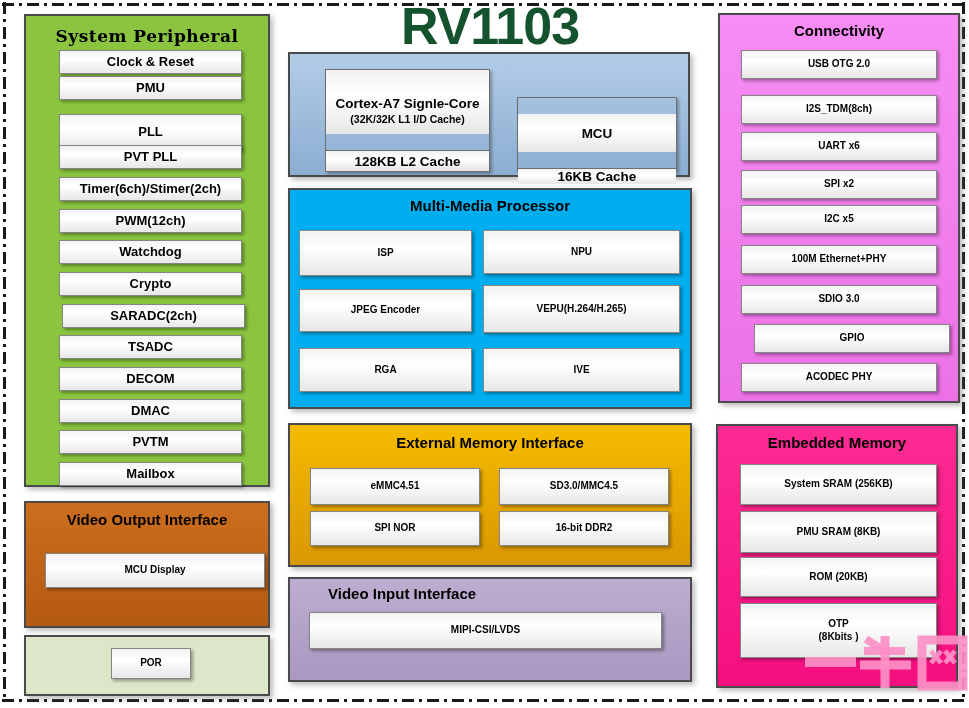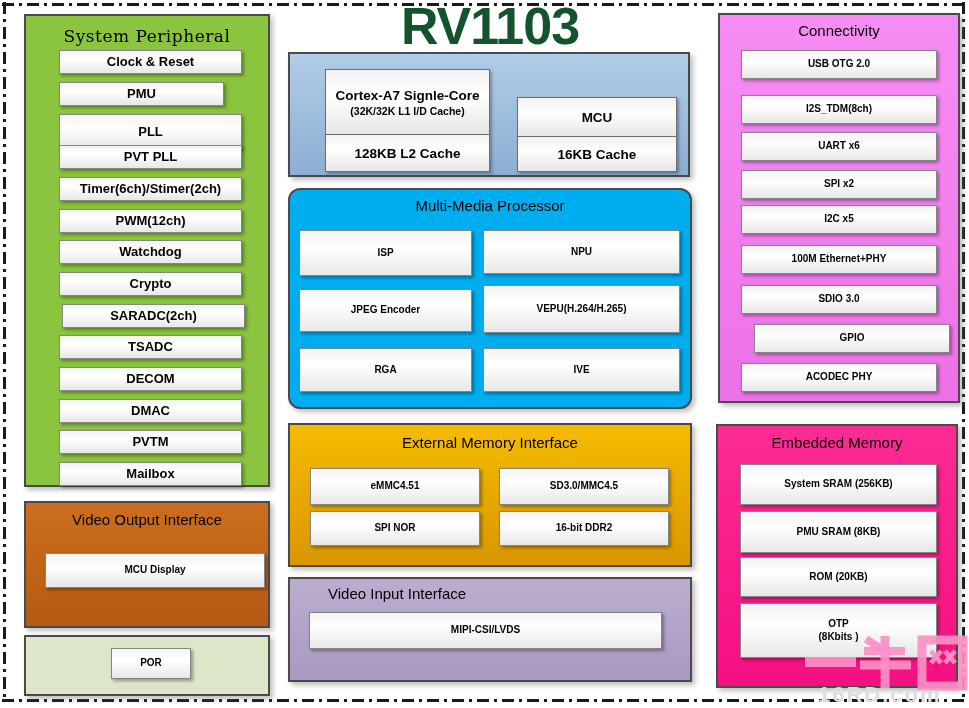--- a/index.html
+++ b/index.html
@@ -12,47 +12,47 @@
     background:repeating-linear-gradient(to right,#1a1a1a 0 12px,transparent 12px 17px,#1a1a1a 17px 20px,transparent 20px 25px);}
   .dash-v{position:absolute;width:3px;top:2px;bottom:6px;
     background:repeating-linear-gradient(to bottom,#1a1a1a 0 12px,transparent 12px 17px,#1a1a1a 17px 20px,transparent 20px 25px);}
   .chip-title{
     position:absolute;left:288px;width:404px;top:0px;text-align:center;
     font-size:52px;font-weight:bold;color:#14532d;letter-spacing:-1px;line-height:52px;
   }
   .panel{position:absolute;border:2px solid #4a4a4a;box-sizing:border-box;
     box-shadow:3px 3px 5px rgba(110,110,110,0.45);}
   .panel-title{position:absolute;left:0;right:0;text-align:center;
-    font-weight:normal;font-size:15px;color:#000;}
+    font-weight:bold;font-size:15px;color:#000;}
   .panel-title.serif{font-family:"DejaVu Serif",serif;font-size:17px;letter-spacing:0.5px;}
   .panel-title.left{text-align:left;}
   .btn{
     position:absolute;box-sizing:border-box;
     background:linear-gradient(180deg,#f3f3f3 0%,#ffffff 38%,#e7e7e7 100%);
     border:1px solid #858585;box-shadow:2px 2px 3px rgba(0,0,0,0.35);
     display:flex;align-items:center;justify-content:center;text-align:center;
     font-weight:bold;font-size:13px;color:#000;white-space:pre-line;line-height:1.25;
   }
   .btn.f135{font-size:10px;}
   .stack{position:absolute;box-sizing:border-box;border:1px solid #6e6e6e;
     box-shadow:2px 2px 3px rgba(0,0,0,0.3);display:flex;flex-direction:column;}
   .stack .cell{
     background:linear-gradient(180deg,#f1f1f1 0%,#ffffff 40%,#e6e6e6 100%);
     display:flex;flex-direction:column;align-items:center;justify-content:center;
     text-align:center;font-weight:bold;color:#000;box-sizing:border-box;
   }
   .stack .cell + .cell{border-top:1px solid #6e6e6e;}
-  .core-name{font-size:13.5px;}
+  .core-name{font-size:13.5px;margin-top:16px;}
   .core-sub{font-size:10.5px;margin-top:2px;}
   
   .p-sys{background:#8BC53F;}
   .p-voi{background:linear-gradient(180deg,#CC6E1E,#B55A12);}
   .p-por{background:#DCE6C9;}
   .p-cpu{background:linear-gradient(180deg,#B2CCE7,#8CAED2);}
-  .p-mmp{background:#00AEEF;border-radius:12px;}
+  .p-mmp{background:#00AEEF;}
   .p-emi{background:linear-gradient(180deg,#F5BB00,#D99700);}
   .p-vii{background:linear-gradient(180deg,#BCADD0,#A998C0);}
   .p-con{background:linear-gradient(180deg,#F78DF4,#EC71E7);}
   .p-mem{background:linear-gradient(180deg,#FC2B93,#F50F80);}
   .watermark-svg{position:absolute;left:800px;top:630px;}
   .watermark-site{
     position:absolute;left:818px;top:682px;font-size:22px;font-weight:bold;
     color:#d9dee1;letter-spacing:2px;
   }
 </style>
@@ -64,21 +64,21 @@
   <div class="dash-h" style="top:3px"></div>
   <div class="dash-h" style="top:699px"></div>
   <div class="dash-v" style="left:3px"></div>
   <div class="dash-v" style="left:962px"></div>
 
   <div class="chip-title">RV1103</div>
 
   <div class="panel p-sys" style="left:24px;top:14px;width:246px;height:473px;">
     <div class="panel-title serif" style="top:10px">System Peripheral</div>
     <div class="btn" style="left:33px;top:34px;width:183px;height:24px">Clock &amp; Reset</div>
-    <div class="btn" style="left:33px;top:66px;width:165px;height:24px">PMU</div>
+    <div class="btn" style="left:33px;top:60px;width:183px;height:24px">PMU</div>
     <div class="btn" style="left:33px;top:98px;width:183px;height:36px">PLL</div>
     <div class="btn" style="left:33px;top:129px;width:183px;height:24px">PVT PLL</div>
     <div class="btn" style="left:33px;top:161px;width:183px;height:24px">Timer(6ch)/Stimer(2ch)</div>
     <div class="btn" style="left:33px;top:193px;width:183px;height:24px">PWM(12ch)</div>
     <div class="btn" style="left:33px;top:224px;width:183px;height:24px">Watchdog</div>
     <div class="btn" style="left:33px;top:256px;width:183px;height:24px">Crypto</div>
     <div class="btn" style="left:36px;top:288px;width:183px;height:24px">SARADC(2ch)</div>
     <div class="btn" style="left:33px;top:319px;width:183px;height:24px">TSADC</div>
     <div class="btn" style="left:33px;top:351px;width:183px;height:24px">DECOM</div>
     <div class="btn" style="left:33px;top:383px;width:183px;height:24px">DMAC</div>
@@ -164,15 +164,14 @@
       <line x1="60" y1="35" x2="111" y2="35" stroke-width="9"></line>
       <line x1="85" y1="6" x2="85" y2="58" stroke-width="9"></line>
 
       <rect x="122" y="10" width="41" height="46" stroke-width="9"></rect>
       <line x1="131" y1="21" x2="141" y2="33" stroke-width="5"></line>
       <line x1="141" y1="21" x2="131" y2="33" stroke-width="5"></line>
       <line x1="145" y1="21" x2="155" y2="33" stroke-width="5"></line>
       <line x1="155" y1="21" x2="145" y2="33" stroke-width="5"></line>
     </g>
   </svg>
-  <div class="watermark-site">16RD.com</div>
 
 </div>
 
 </body></html>

